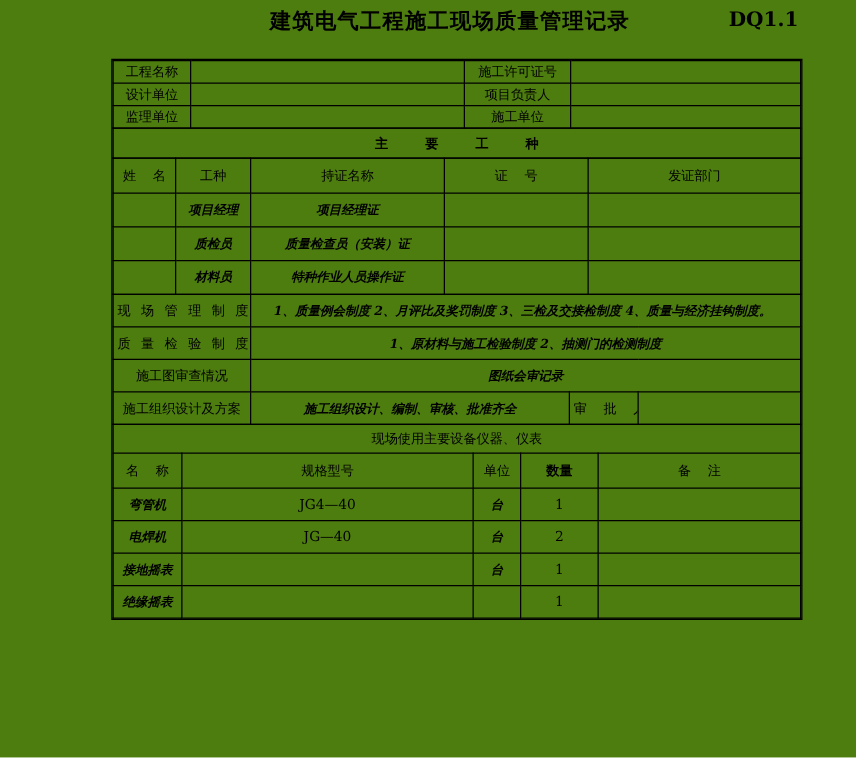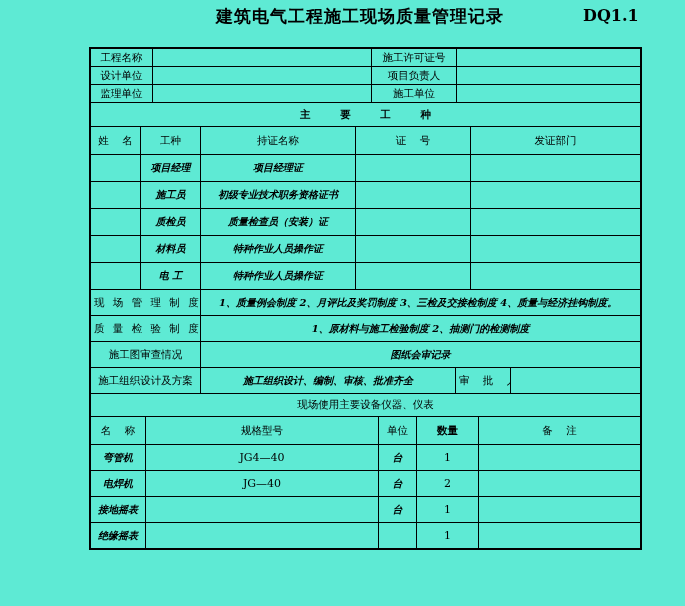--- a/index.html
+++ b/index.html
@@ -1,19 +1,19 @@
 <!DOCTYPE html>
 <html><head>
 <meta charset="utf-8">
 <style>
   html,body { margin:0; padding:0; background:#ffffff; }
   .doc {
     position:relative;
     width:685px; height:606px;
-    background:#5eead4;
+    background:#4d7c0f;
     color:#000;
     font-family:"DejaVu Sans","Liberation Sans",sans-serif;
   }
   .doc-title {
     position:absolute; top:5px; left:120px; width:480px;
     text-align:center;
     font-size:17px; font-weight:bold;
     letter-spacing:1px;
   }
   .doc-code {
@@ -132,42 +132,28 @@
       </tr>
       <tr class="row">
         <td class="fill"></td>
         <td class="fill">项目经理</td>
         <td class="fill">项目经理证</td>
         <td class="fill"></td>
         <td class="fill"></td>
       </tr>
       <tr class="row">
         <td class="fill"></td>
-        <td class="fill">施工员</td>
-        <td class="fill">初级专业技术职务资格证书</td>
-        <td class="fill"></td>
-        <td class="fill"></td>
-      </tr>
-      <tr class="row">
-        <td class="fill"></td>
         <td class="fill">质检员</td>
         <td class="fill">质量检查员（安装）证</td>
         <td class="fill"></td>
         <td class="fill"></td>
       </tr>
       <tr class="row">
         <td class="fill"></td>
         <td class="fill">材料员</td>
-        <td class="fill">特种作业人员操作证</td>
-        <td class="fill"></td>
-        <td class="fill"></td>
-      </tr>
-      <tr class="row">
-        <td class="fill"></td>
-        <td class="fill">电 工</td>
         <td class="fill">特种作业人员操作证</td>
         <td class="fill"></td>
         <td class="fill"></td>
       </tr>
     </tbody>
       </table>
 
     <table class="t-mgmt">
       <colgroup>
           <col style="width:110px">

